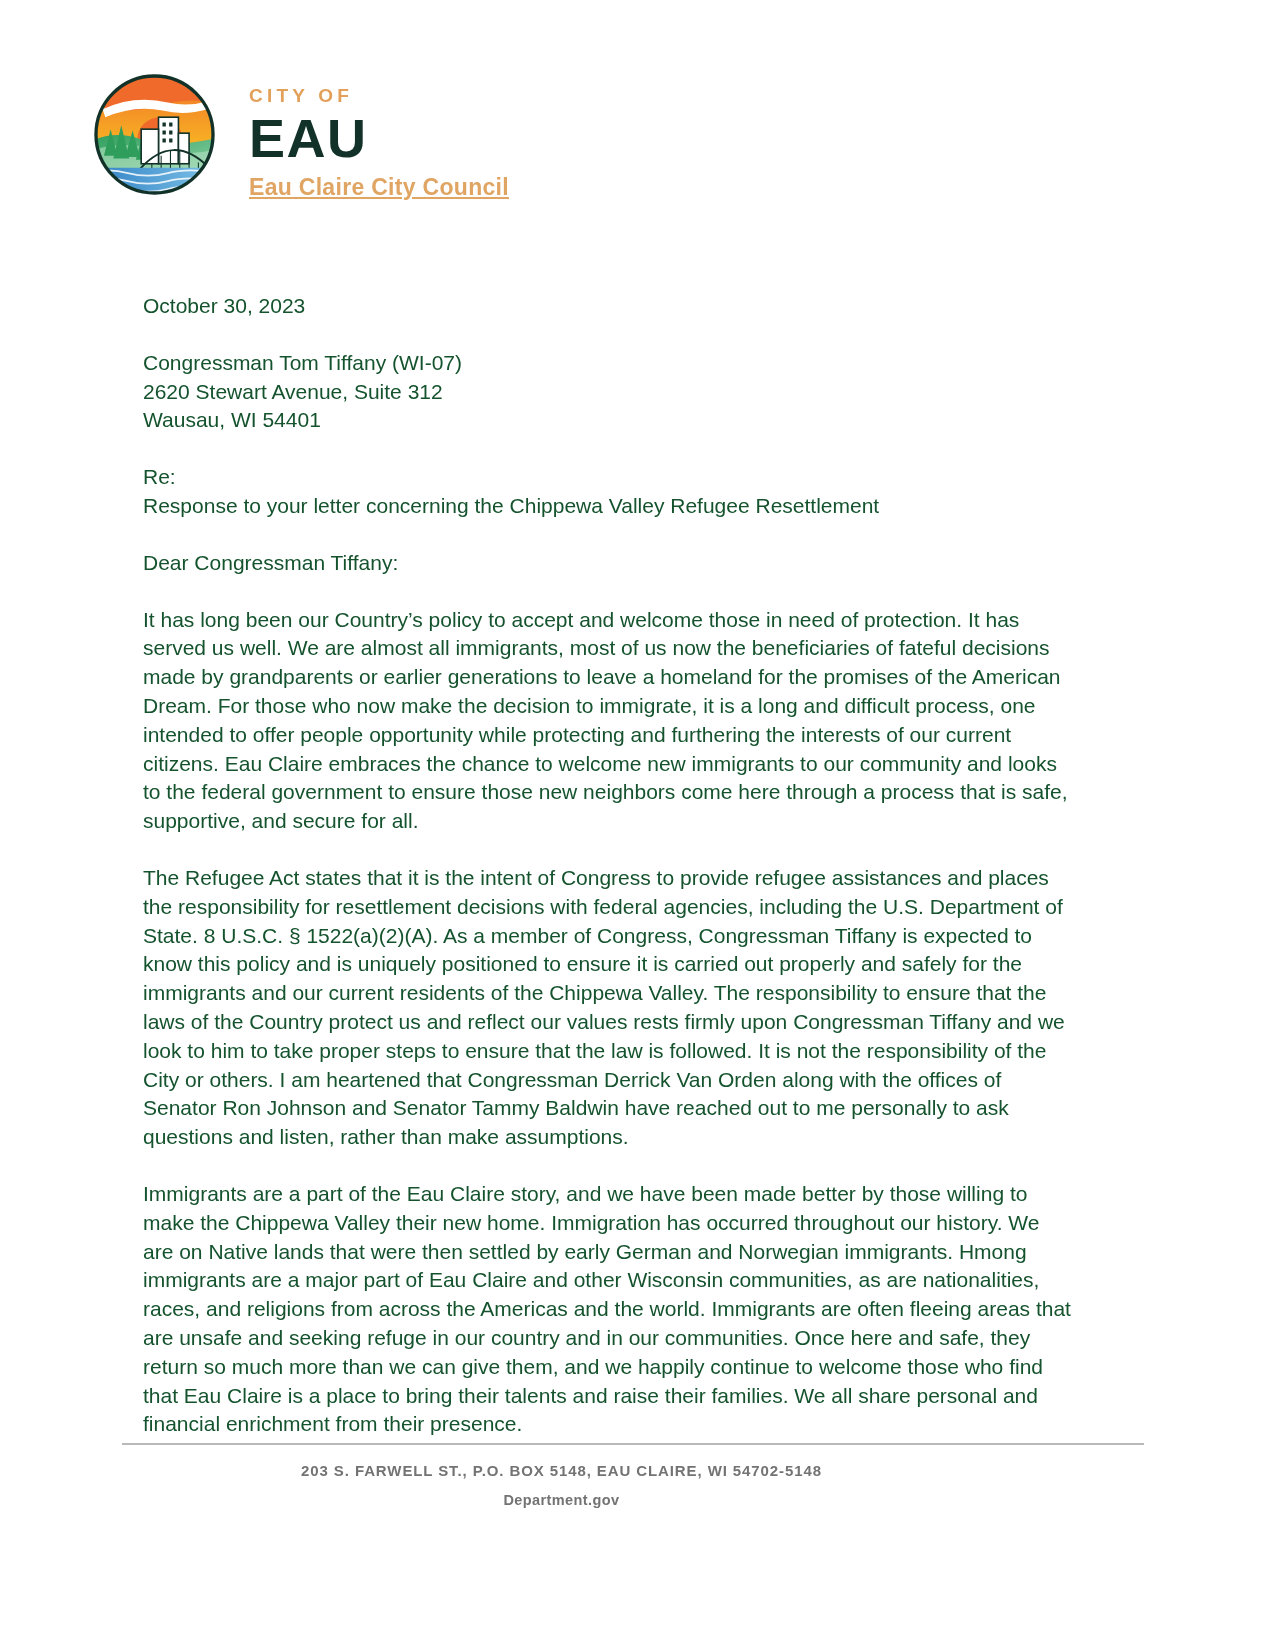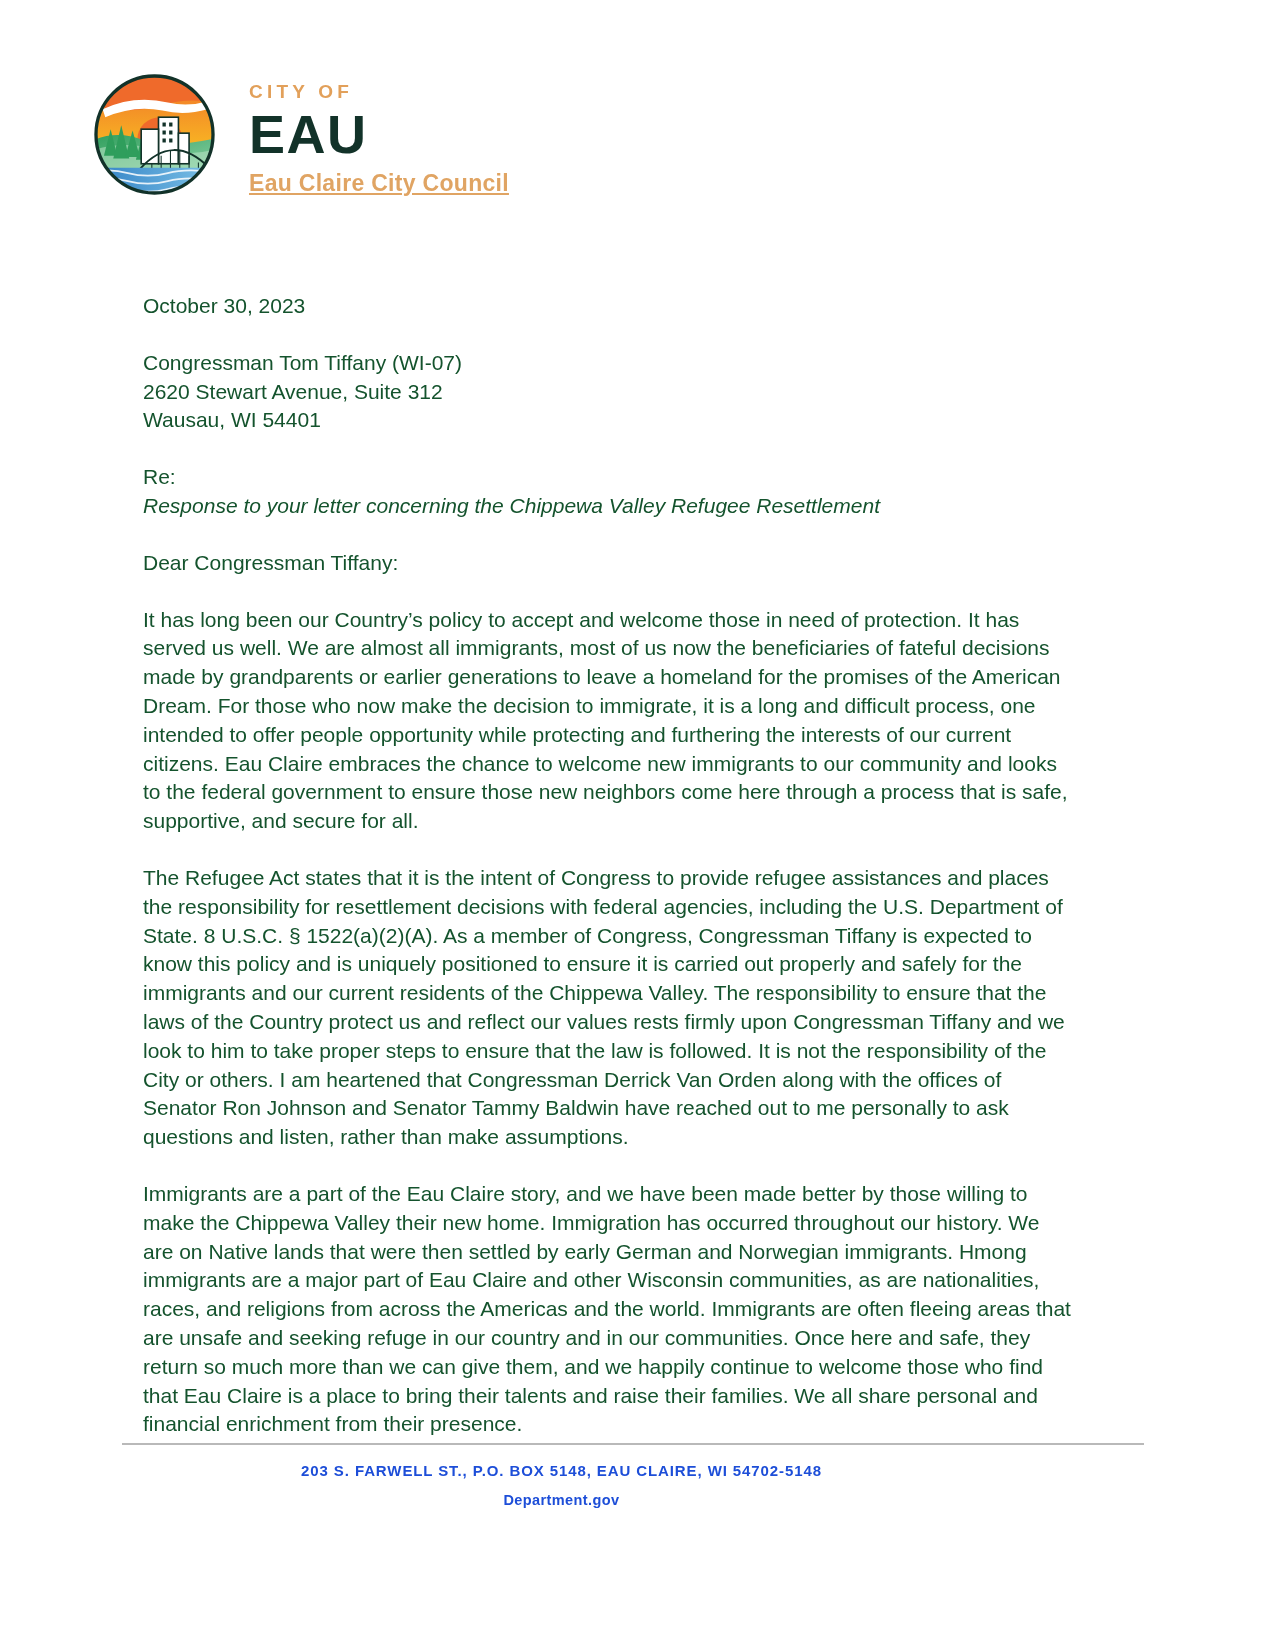--- a/index.html
+++ b/index.html
@@ -15,21 +15,21 @@
     color: #1a1a1a;
     overflow: hidden;
   }
 
   
   .letterhead {
     position: absolute;
     left: 88px;
     top: 68px;
     display: flex;
-    align-items: flex-start;
+    align-items: flex-end;
   }
   .logo-mark {
     width: 133px;
     height: 133px;
     flex: 0 0 auto;
   }
   .logo-words {
     margin-left: 28px;
     padding-top: 14px;
   }
@@ -71,21 +71,20 @@
   .block:last-child { margin-bottom: 0; }
 
   .addr-line { display: block; }
 
   .re-row { display: flex; flex-direction: column; }
   .re-label {
     flex: 0 0 auto;
     width: 72px;
   }
   .re-subject {
-    font-style: italic;
   }
 
   .para {
     margin: 0 0 28px 0;
     text-align: left;
   }
   .para:last-of-type { margin-bottom: 0; }
 
   
   .footer-rule {
@@ -95,21 +94,21 @@
     width: 1022px;
     height: 2px;
     background: #b9b9b9;
   }
   .footer {
     position: absolute;
     left: 0;
     top: 1462px;
     width: 1123px;
     text-align: center;
-    color: #1d4ed8;
+    color: #737373;
   }
   .footer-address {
     font-size: 15px;
     letter-spacing: 0.9px;
     font-weight: 600;
   }
   .footer-web {
     margin-top: 13px;
     font-size: 14.5px;
     letter-spacing: 0.4px;

